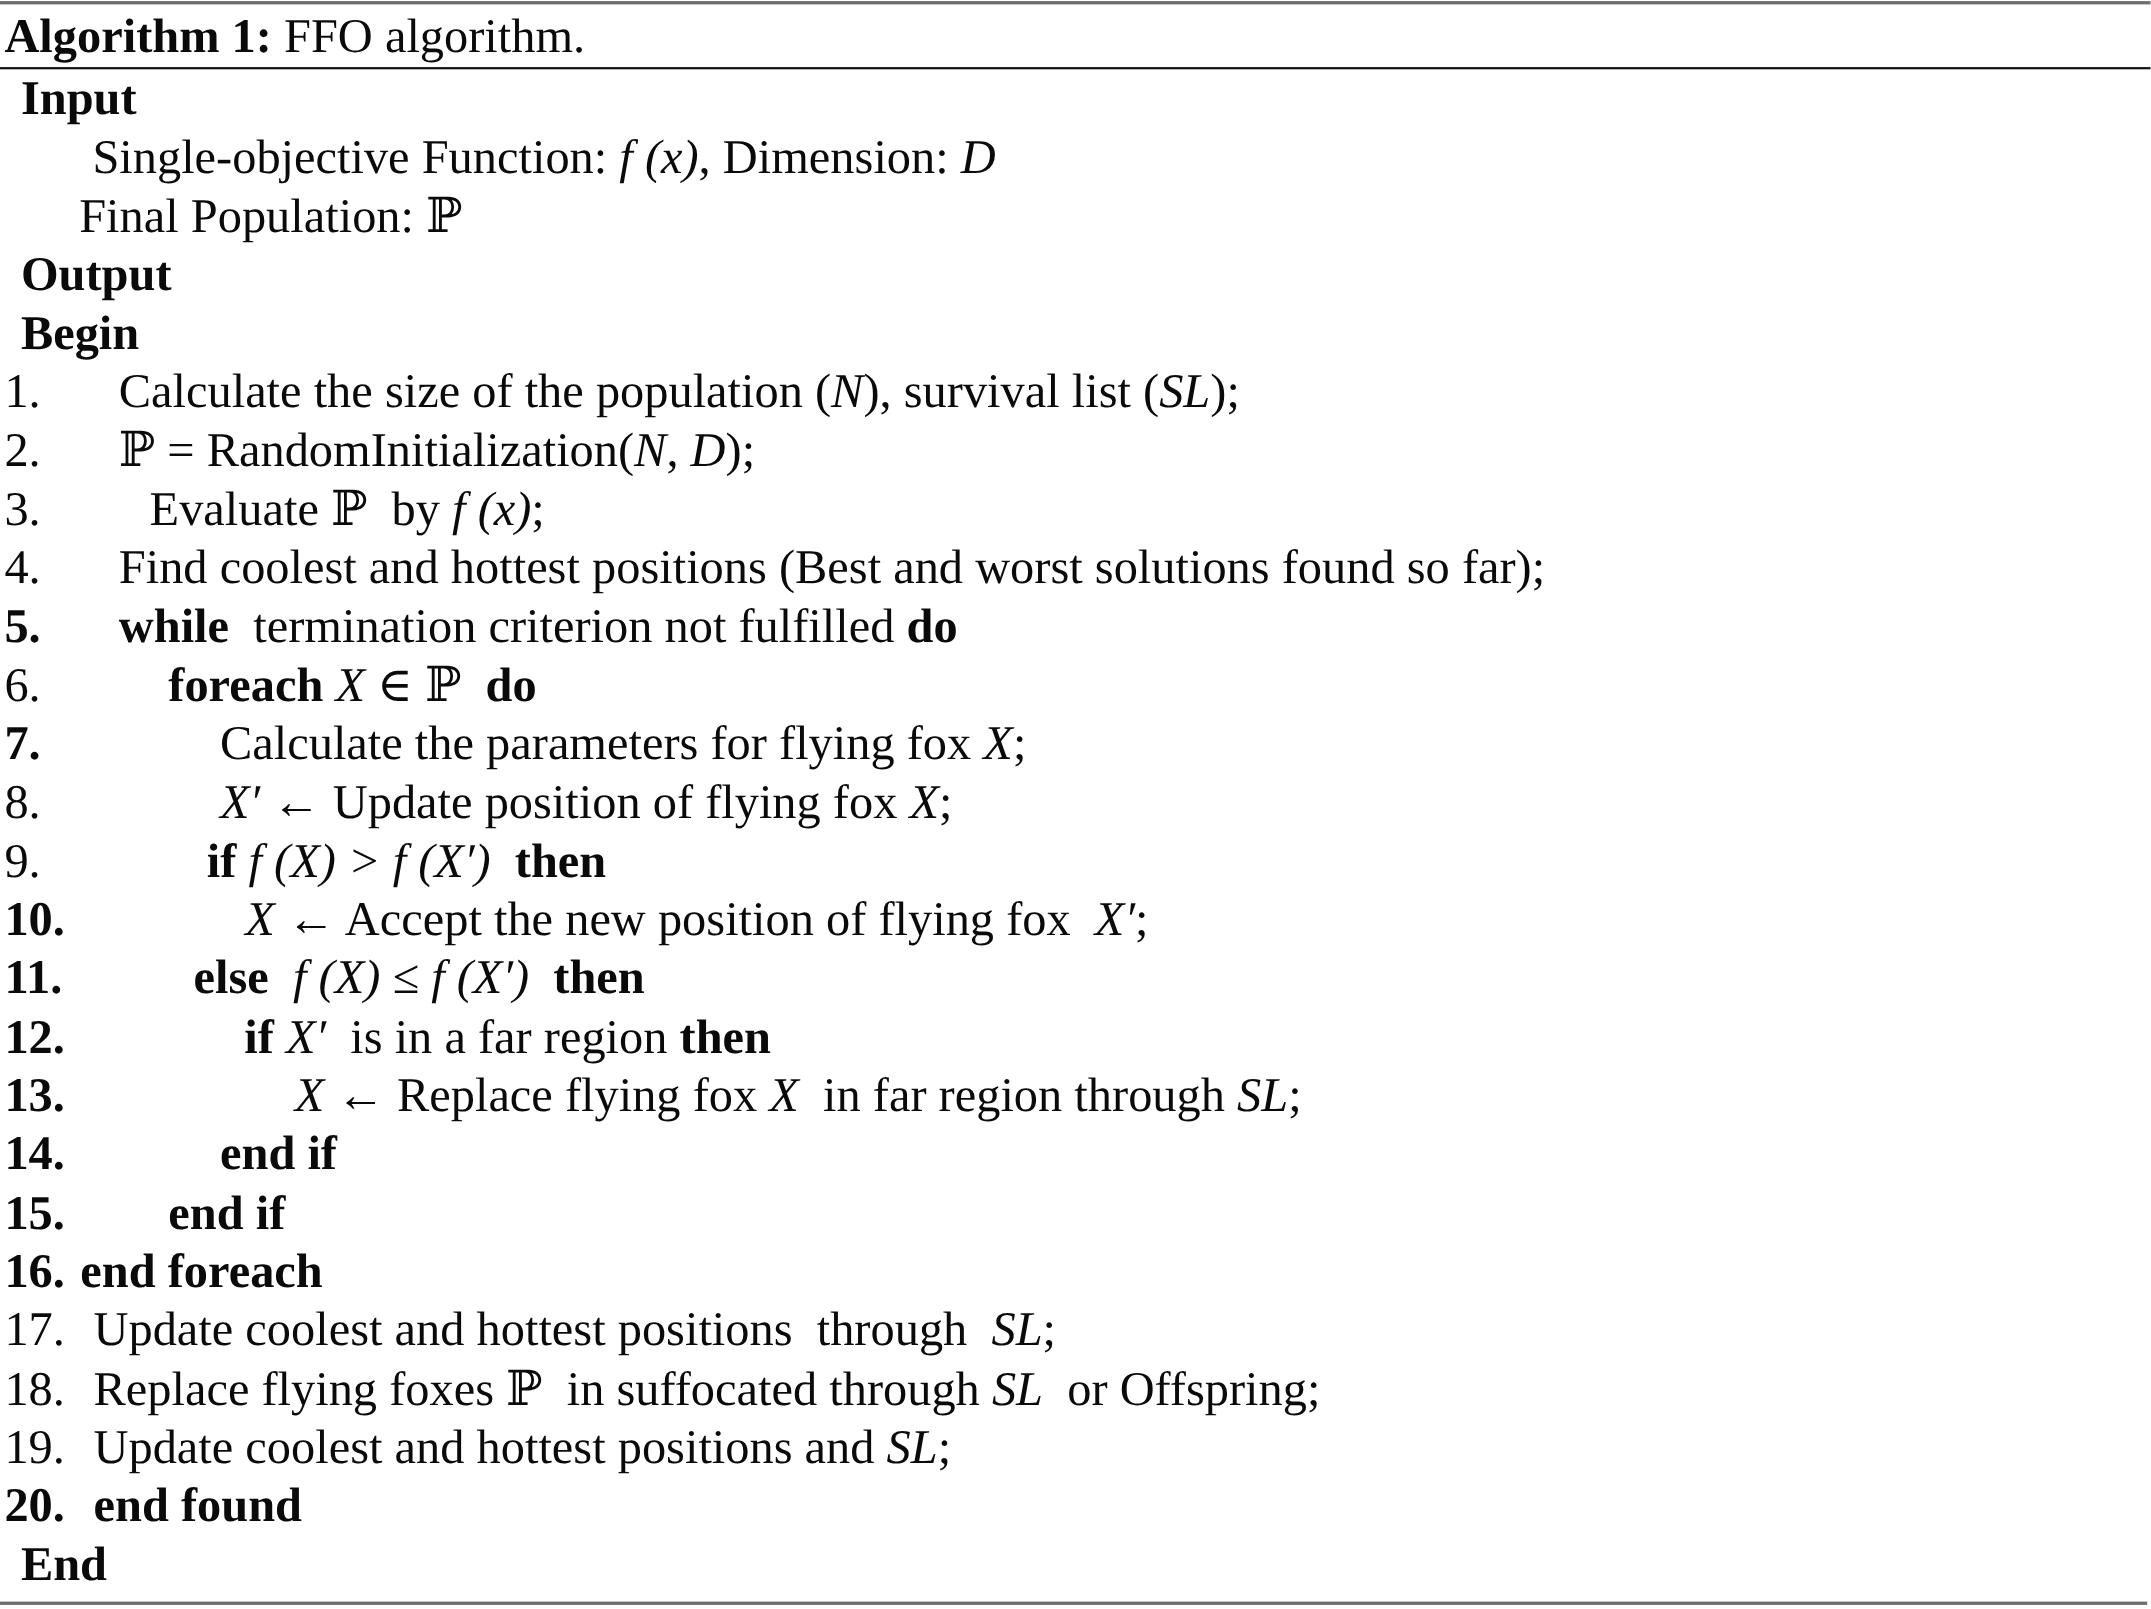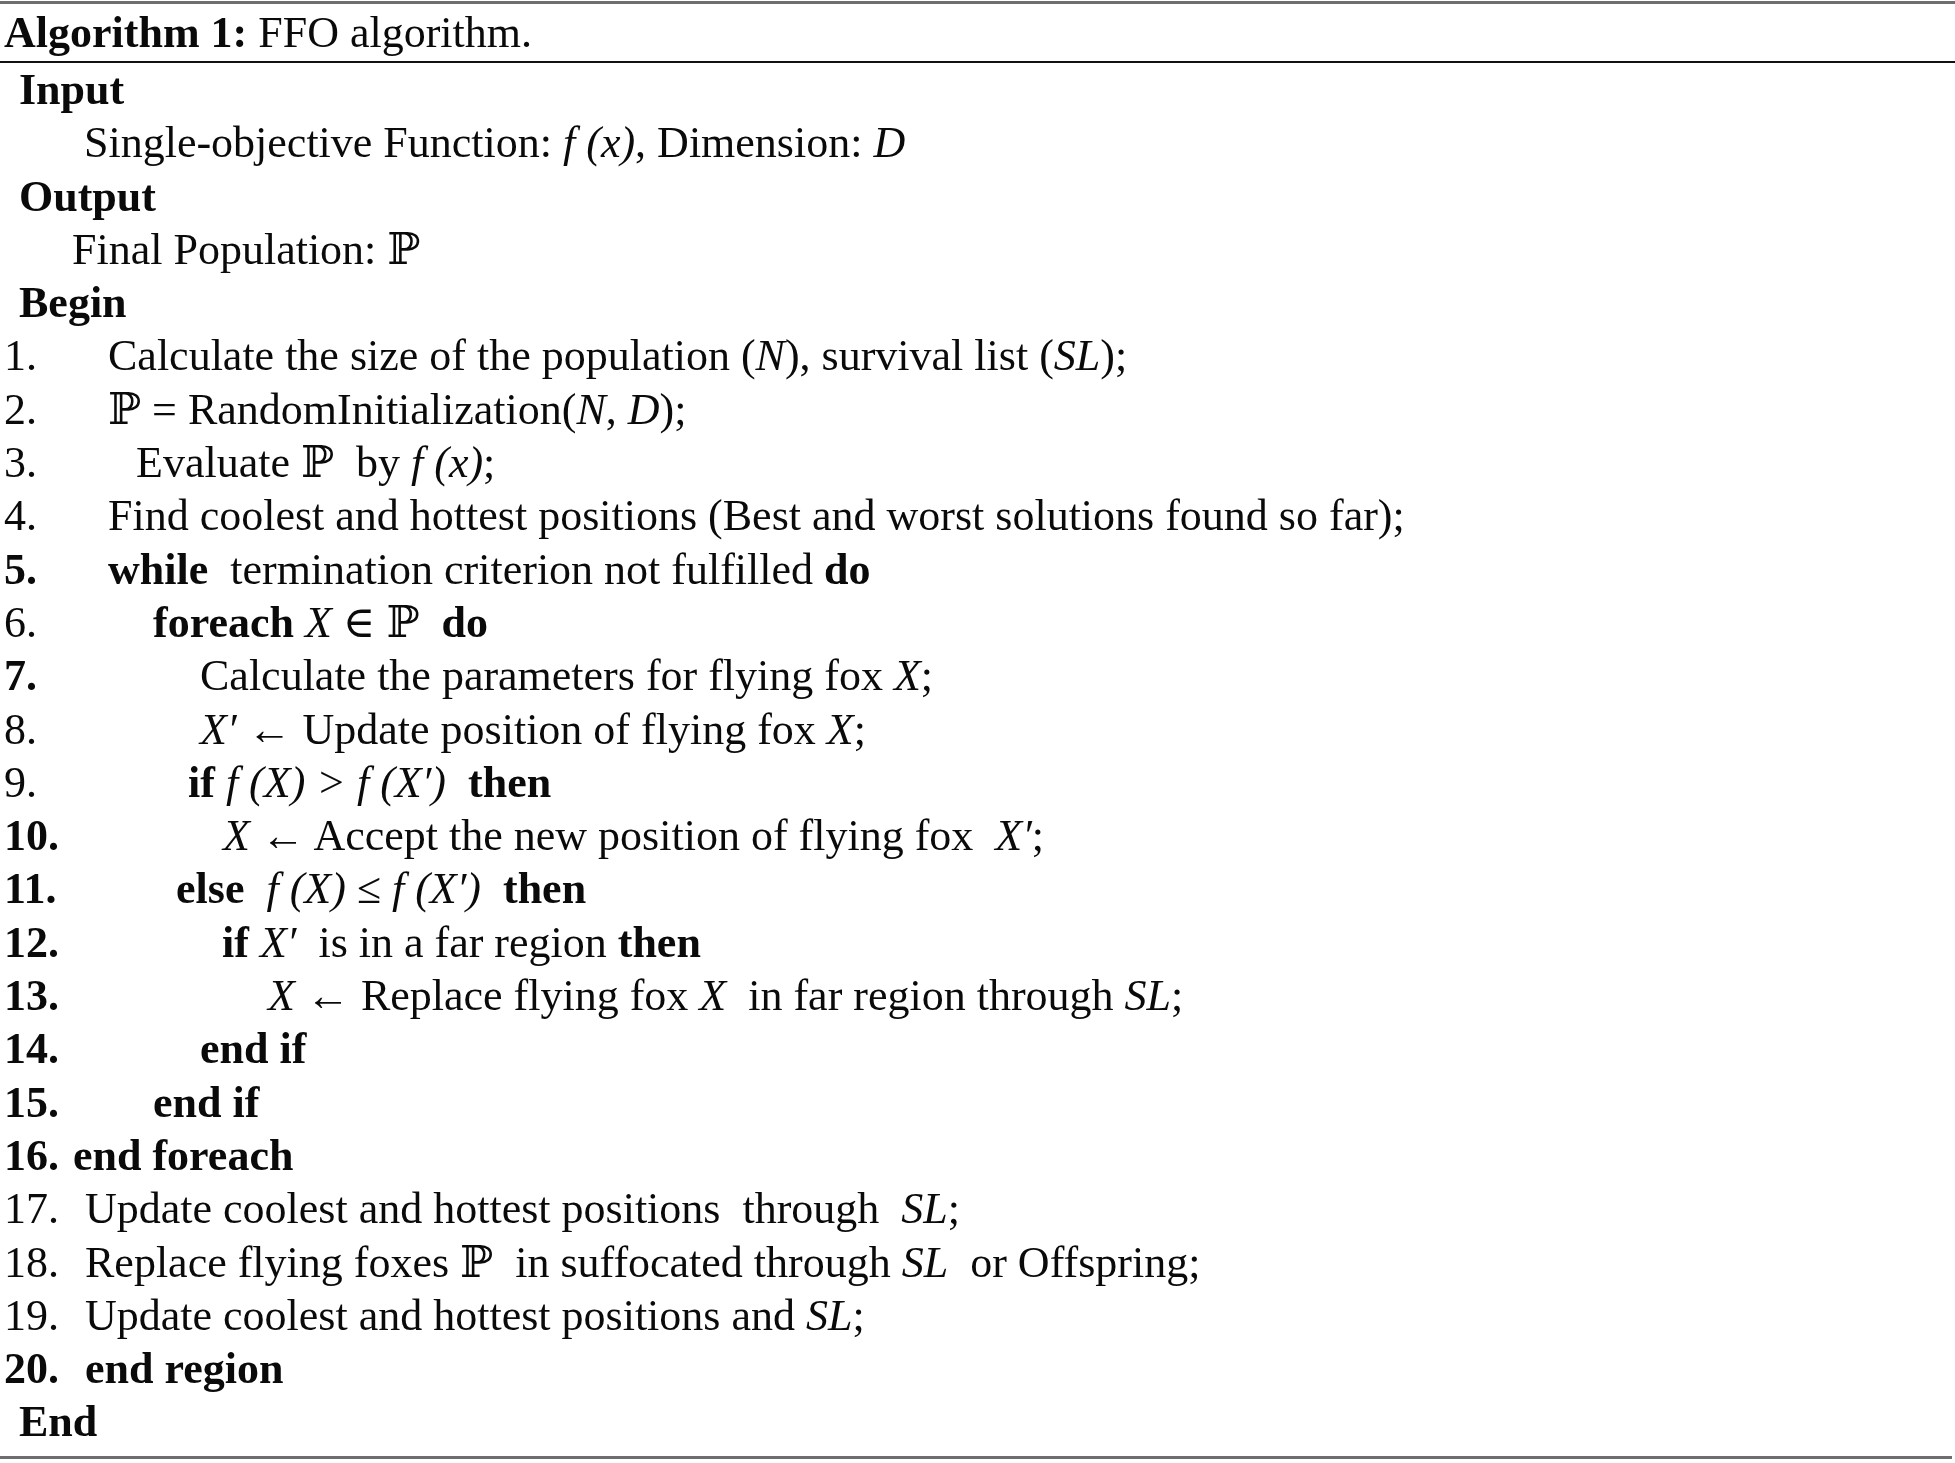--- a/index.html
+++ b/index.html
@@ -42,24 +42,24 @@
 <div class="rule-mid"></div>
 
 <div class="body" id="algo-body">
   <div class="row">
     <span class="head">Input</span>
   </div>
   <div class="row">
     <span class="txt" style="left:84px"><span>Single-objective Function: </span><span class="it">f (x)</span><span>,  Dimension: </span><span class="it">D</span></span>
   </div>
   <div class="row">
-    <span class="head">Output</span>
+    <span class="txt" style="left:72px">Final Population: ℙ</span>
   </div>
   <div class="row">
-    <span class="txt" style="left:72px">Final Population: ℙ</span>
+    <span class="head">Output</span>
   </div>
   <div class="row">
     <span class="head">Begin</span>
   </div>
   <div id="steps">
       <div class="row">
         <span class="num">1.</span>
         <span class="txt" style="left: 108px;"><span style="white-space: pre;">Calculate the size of the population (</span><span class="it" style="white-space: pre;">N</span><span style="white-space: pre;">), survival list (</span><span class="it" style="white-space: pre;">SL</span><span style="white-space: pre;">);</span></span>
       </div>
       <div class="row">
@@ -129,21 +129,21 @@
       <div class="row">
         <span class="num">18.</span>
         <span class="txt" style="left: 85px;"><span style="white-space: pre;">Replace flying foxes ℙ  in suffocated through </span><span class="it" style="white-space: pre;">SL</span><span style="white-space: pre;">  or Offspring;</span></span>
       </div>
       <div class="row">
         <span class="num">19.</span>
         <span class="txt" style="left: 85px;"><span style="white-space: pre;">Update coolest and hottest positions and </span><span class="it" style="white-space: pre;">SL</span><span style="white-space: pre;">;</span></span>
       </div>
       <div class="row">
         <span class="num bold">20.</span>
-        <span class="txt" style="left: 85px;"><span class="kw" style="white-space: pre;">end region</span></span>
+        <span class="txt" style="left: 85px;"><span class="kw" style="white-space: pre;">end found</span></span>
       </div>
     </div>
   <div class="row">
     <span class="head">End</span>
   </div>
 </div>
 
 <div class="rule-bot"></div>
 
 </body></html>

